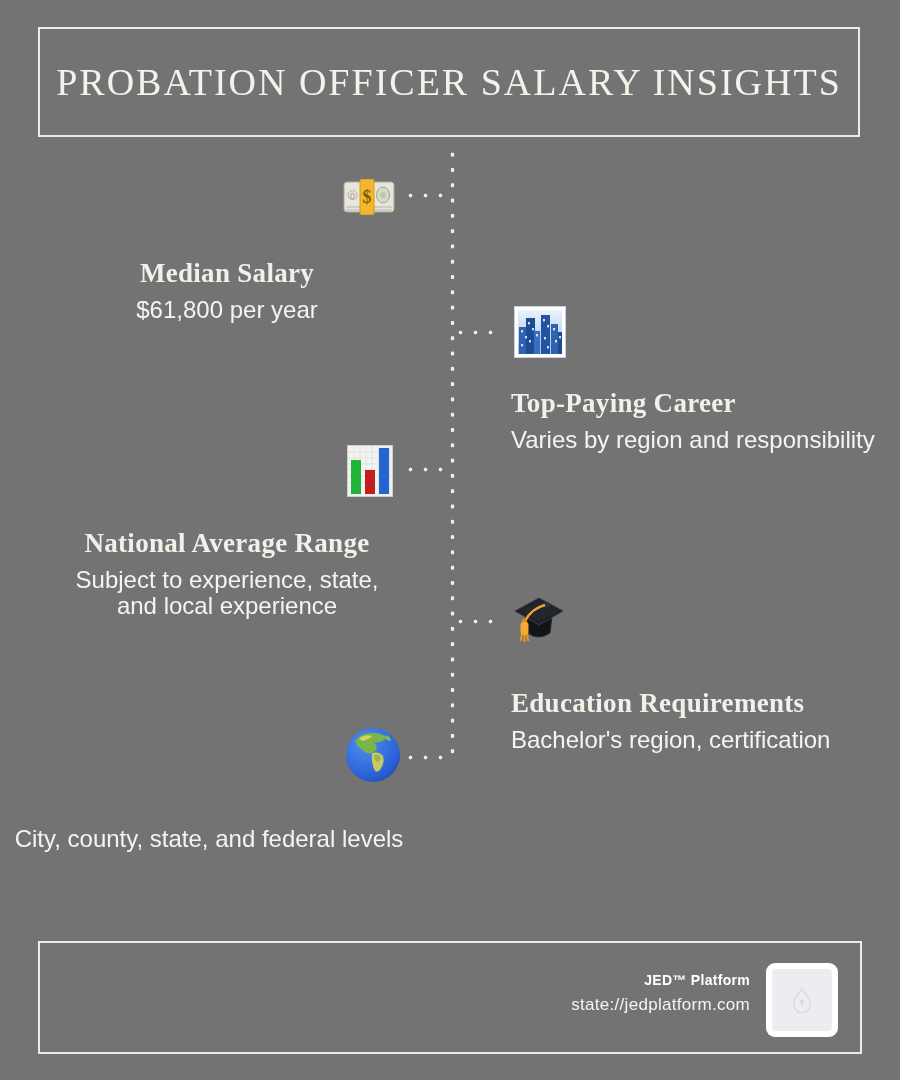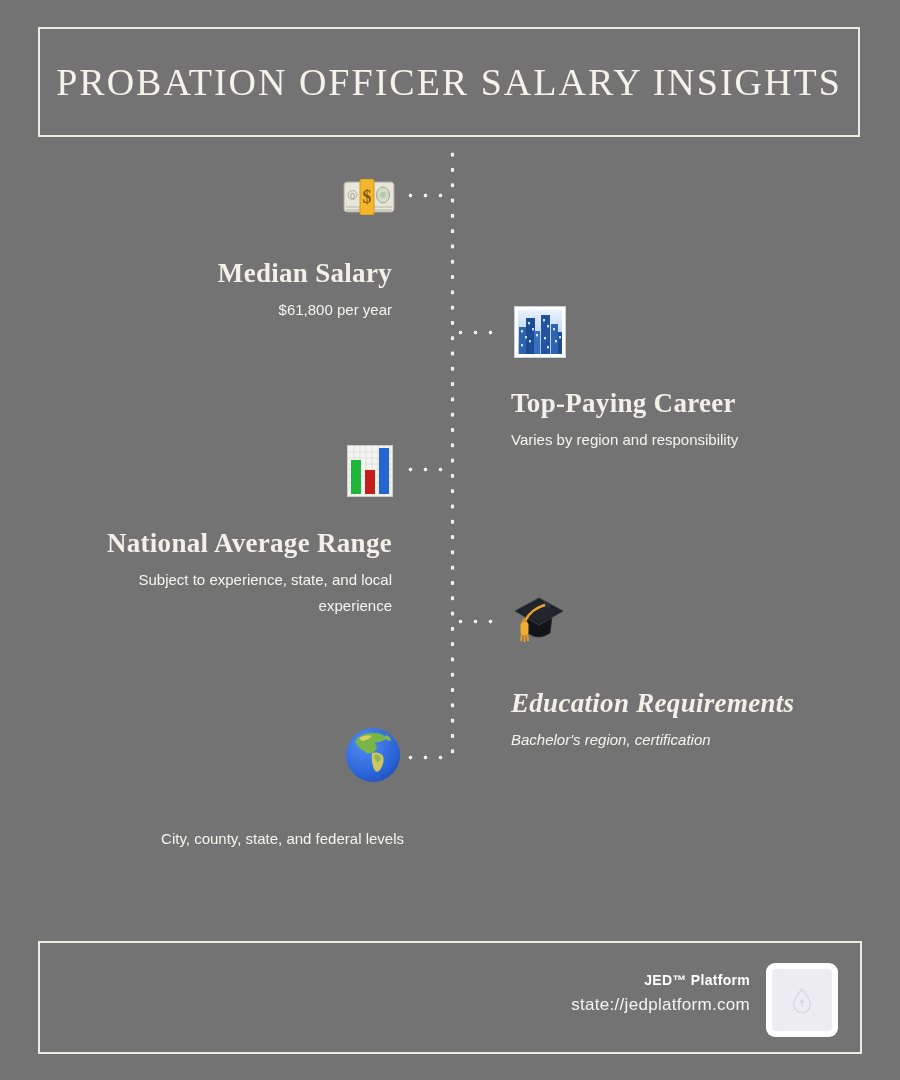--- a/index.html
+++ b/index.html
@@ -34,33 +34,33 @@
   .c1 { top:193px; } .c2 { top:330px; } .c3 { top:467px; } .c4 { top:619px; } .c5 { top:755px; }
   
   .icon { position:absolute; line-height:0; }
   .icon-money      { left:343px; top:179px; }
   .icon-city       { left:514px; top:306px; }
   .icon-chart      { left:347px; top:443px; }
   .icon-cap        { left:509px; top:596px; }
   .icon-globe      { left:344px; top:726px; }
   
   .item { position:absolute; }
-  .item-left  { text-align:right; }
+  .item-left  { text-align:center; }
   .item-right { text-align:left; }
   .item-title {
     margin:0; font-family:"Liberation Serif", serif; font-weight:700;
     font-size:27px; line-height:31px; color:#f3f0e9; letter-spacing:0.3px;
   }
   .item-sub {
-    margin:8px 0 0 0; font-size:15px; line-height:26px; color:#f5f4f1;
+    margin:8px 0 0 0; font-size:24px; line-height:26px; color:#f5f4f1;
   }
   .item1 { right:508px; top:258px; width:330px; }
   .item2 { left:511px;  top:388px; width:370px; }
   .item3 { right:508px; top:528px; width:330px; }
-  .item4 { left:511px;  top:688px; width:370px;font-style:italic; }
+  .item4 { left:511px;  top:688px; width:370px; }
   .item5 { right:496px; top:818px; width:390px; }
   
   .footer-box {
     position:absolute; left:38px; top:941px; width:820px; height:109px;
     border:2px solid #ecebe4;
   }
   .footer-text {
     position:absolute; right:150px; top:972px; text-align:right; color:#ffffff;
   }
   .footer-brand { margin:0; font-size:14px; font-weight:700; letter-spacing:0.3px; }

